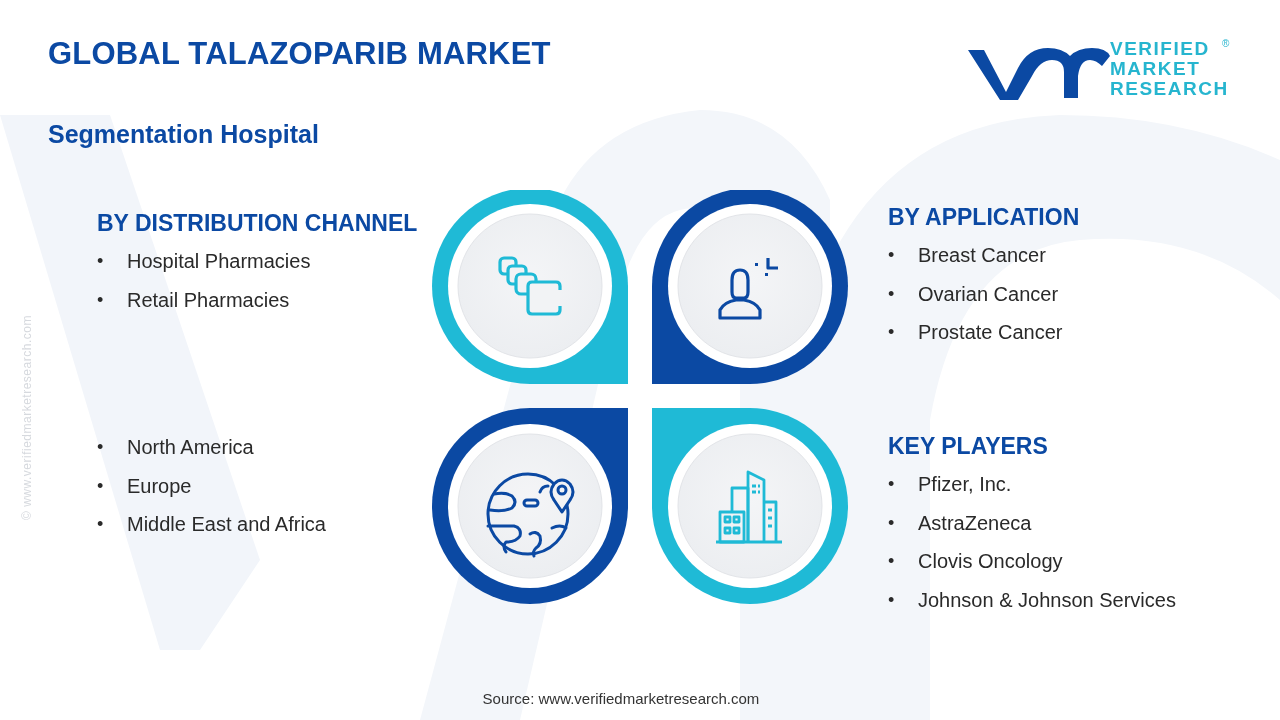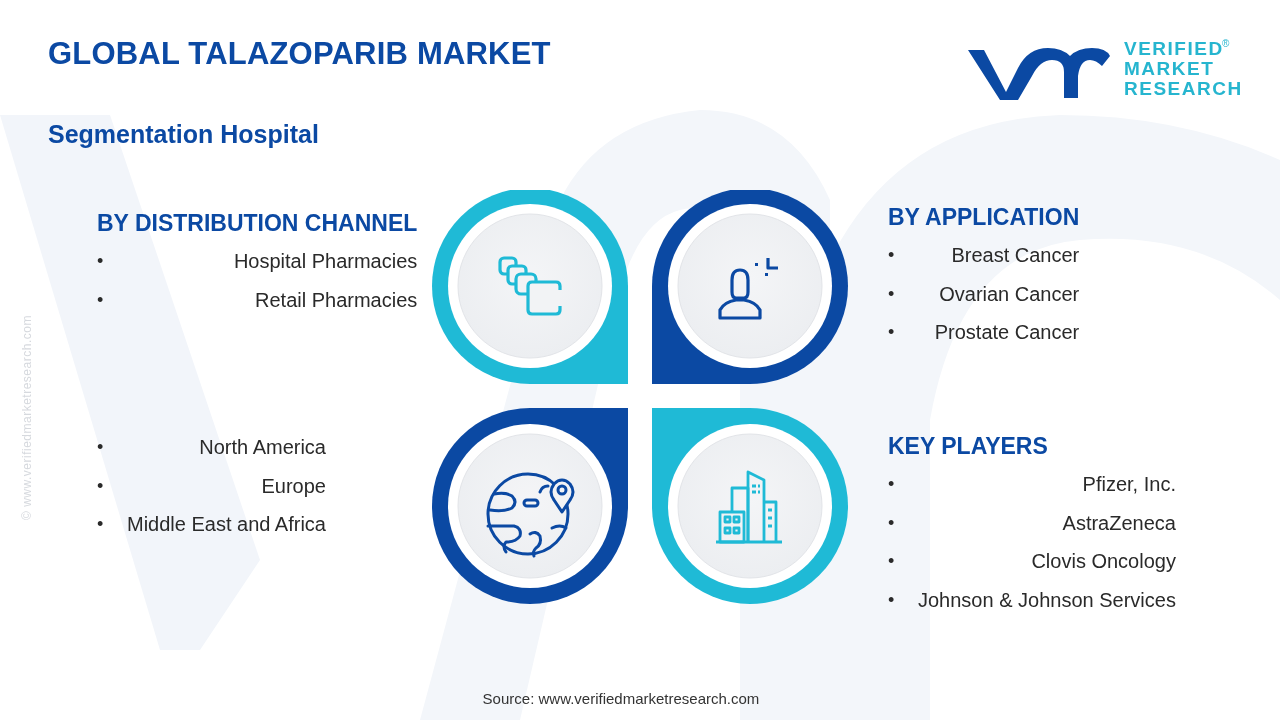--- a/index.html
+++ b/index.html
@@ -1,26 +1,26 @@
 <!DOCTYPE html>
 <html><head>
 <meta charset="utf-8">
 <style>
   html,body{margin:0;padding:0;}
   body{width:1280px;height:720px;position:relative;overflow:hidden;background:#ffffff;font-family:"Liberation Sans",sans-serif;}
   .bg-wm{position:absolute;left:0;top:0;width:1280px;height:720px;}
   .title{position:absolute;left:48px;top:36px;font-size:31px;font-weight:bold;color:#0b49a3;letter-spacing:0.2px;}
   .subtitle{position:absolute;left:48px;top:120px;font-size:25px;font-weight:bold;color:#0b49a3;}
   .logo{position:absolute;left:966px;top:40px;width:270px;height:62px;}
-  .logo-text{position:absolute;left:1110px;top:39px;color:#26b5cf;font-size:19px;font-weight:bold;line-height:20px;letter-spacing:1.5px;margin-left:14px;}
+  .logo-text{position:absolute;left:1110px;top:39px;color:#26b5cf;font-size:19px;font-weight:bold;line-height:20px;letter-spacing:1.5px;}
   .reg{position:absolute;left:1222px;top:38px;font-size:10px;color:#26b5cf;}
   .side-wm{position:absolute;left:20px;top:520px;transform:rotate(-90deg);transform-origin:0 0;font-size:12px;color:#d6d9de;white-space:nowrap;letter-spacing:0.5px;}
   .seg{position:absolute;}
   .seg-title{font-size:23px;font-weight:bold;color:#0b49a3;margin-bottom:10px;}
-  .seg ul{list-style:none;margin:0;padding:0;text-align:right;}
+  .seg ul{list-style:none;margin:0;padding:0;}
   .seg li{position:relative;padding-left:30px;font-size:20px;color:#2a2a2a;height:38.5px;line-height:28px;}
   .seg li::before{content:"•";position:absolute;left:0;top:0;color:#2a2a2a;font-size:18px;}
   .petals{position:absolute;left:432px;top:190px;width:416px;height:416px;}
   .source{position:absolute;left:0;width:1242px;top:690px;text-align:center;font-size:15px;color:#333;}
 </style>
 </head>
 <body>
 
 <svg class="bg-wm" viewBox="0 0 1280 720">
   <path d="M0 115 L110 115 L260 560 L200 650 L160 650 Z" fill="#f2f5fa"></path>

